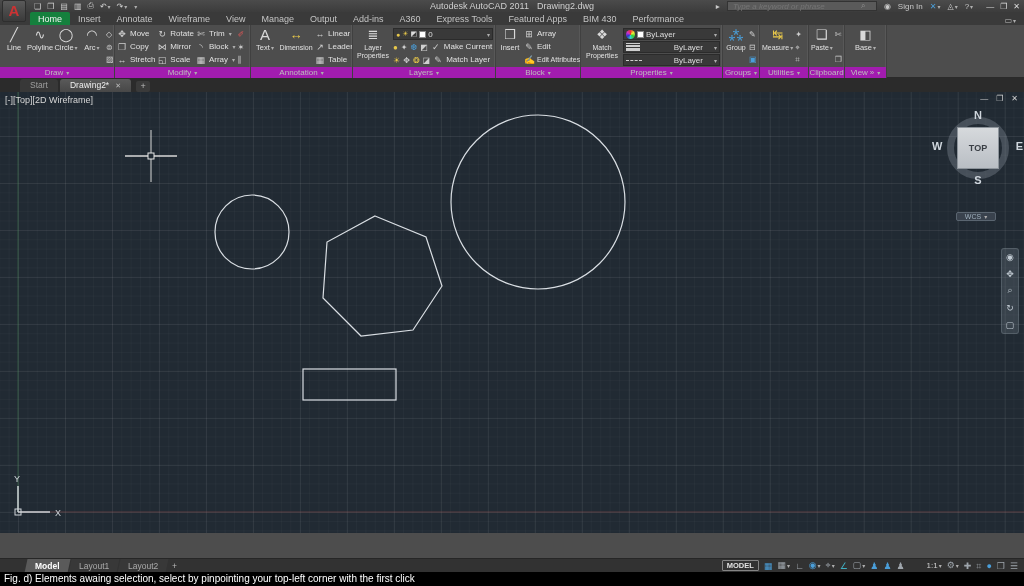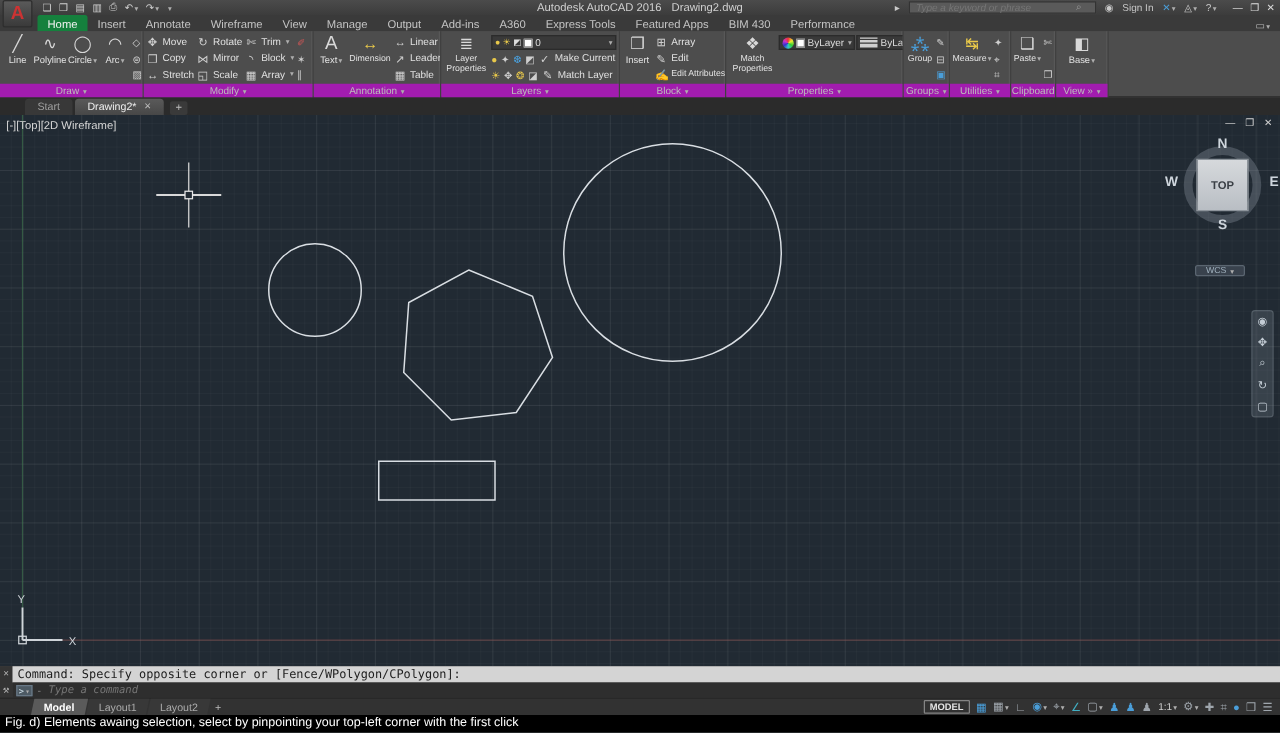--- a/index.html
+++ b/index.html
@@ -126,21 +126,21 @@
   .ltabs{display:flex;align-items:center;height:14px;margin-left:26px;}
   .ltab{padding:0 9px;height:14px;line-height:14px;color:#ababab;background:#383838;
     margin-right:1px;transform:skewX(-12deg);}
   .ltab span{display:inline-block;transform:skewX(12deg);}
   .ltab.active{background:#5a5a5a;color:#fff;font-weight:bold;}
   .lplus{color:#bbb;margin-left:4px;}
   .sticons{margin-left:auto;display:flex;align-items:center;gap:5px;margin-right:6px;color:#9fa6ad;}
   .modelbtn{border:1px solid #848484;color:#e3e3e3;font-size:7.5px;font-weight:bold;
     padding:0 4px;height:11px;line-height:10px;border-radius:1px;}
   .sic{font-size:9px;line-height:12px;}
-  .sic-txt{font-size:8px;color:#cfcfcf;}
+  .sic-txt{font-size:8px;color:#cfcfcf;margin-left:17px;}
 
   
   .caption{position:absolute;left:0;top:572px;width:1024px;height:14px;background:#000;
     color:#fff;font-size:10px;line-height:14px;padding-left:4px;}
 </style>
 </head>
 <body>
 
 <div id="app">
 
@@ -150,21 +150,21 @@
       <span>❏</span>
       <span>❒</span>
       <span>▤</span>
       <span>▥</span>
       <span>⎙</span>
       <span class="dd">↶</span>
       <span class="dd">↷</span>
       <span class="dd"></span>
     </div>
     <div class="wintitle">
-      <span>Autodesk AutoCAD 2016</span><b>Drawing2.dwg</b>
+      <span>Autodesk AutoCAD 2011</span><b>Drawing2.dwg</b>
     </div>
     <div class="tb-right">
       <span>▸</span>
       <span class="searchbox">
         <input placeholder="Type a keyword or phrase" style="">
         <span>⌕</span>
       </span>
       <span>◉</span>
       <span>Sign In</span>
       <span class="dd" style="color:#4a9ed9">✕</span>
@@ -389,21 +389,21 @@
           <span>Block</span>
         </div>
     </div>
 
     <div class="panel" style="width:142px">
       <div class="panel-body">
         <div class="bigbtn" style="min-width:38px">
           <span class="bicon">❖</span>
           <span class="blabel" style="font-size:7px"><span>Match</span><br><span>Properties</span></span>
           </div>
-        <div style="display:flex;gap:1px;flex:1;padding-top:1px;">
+        <div style="display:flex;flex-direction:column;gap:1px;flex:1;padding-top:1px;">
           <div class="ddrow dd">
             <span class="colorwheel"></span>
             <span class="swatch"></span>
             <span style="flex:1">ByLayer</span>
           </div>
           <div class="ddrow dd">
             <span class="lw">
                 <i></i>
                 <i></i>
                 <i></i>
@@ -543,34 +543,20 @@
 
     <div class="navbar">
       <span>◉</span>
       <span>✥</span>
       <span>⌕</span>
       <span>↻</span>
       <span>▢</span>
     </div>
   </div>
 
-  <div class="cmd">
-    <div class="cmd-side">
-      <span>✕</span>
-      <span>⚒</span>
-    </div>
-    <div class="cmd-main">
-      <div class="cmd-hist">Command: Specify opposite corner or [Fence/WPolygon/CPolygon]:</div>
-      <div class="cmd-input">
-        <span class="promptbox dd">&gt;</span>
-        <span class="cmd-dash">-</span>
-        <input placeholder="Type a command" style="">
-      </div>
-    </div>
-  </div>
 
   <div class="statusbar">
     <div class="ltabs">
       <span class="ltab active"><span>Model</span></span>
       <span class="ltab"><span>Layout1</span></span>
       <span class="ltab"><span>Layout2</span></span>
       <span class="lplus">+</span>
     </div>
     <div class="sticons">
       <span class="modelbtn">MODEL</span>

